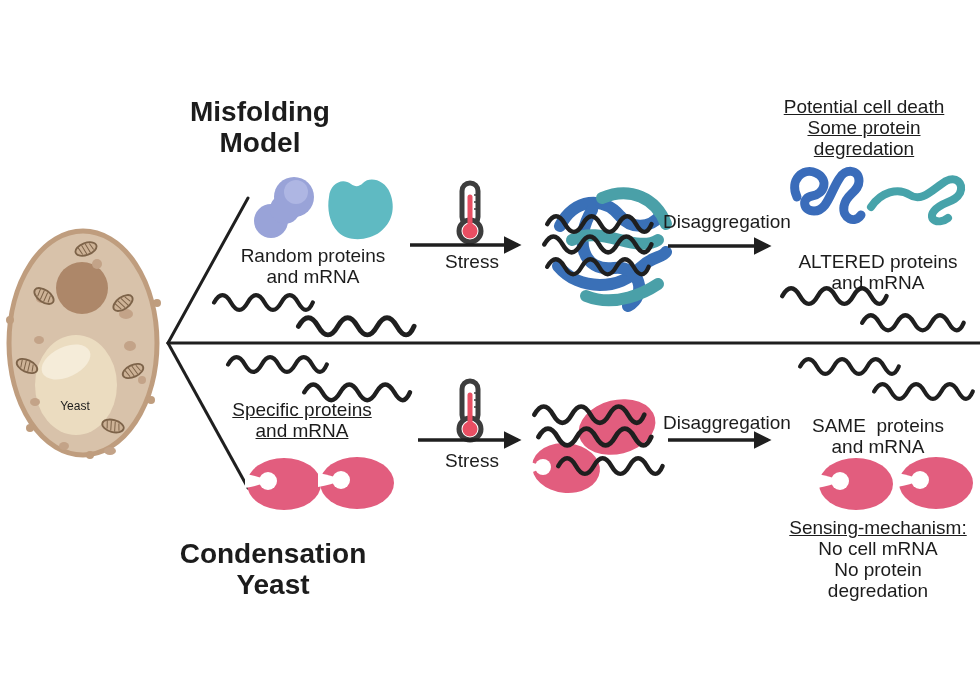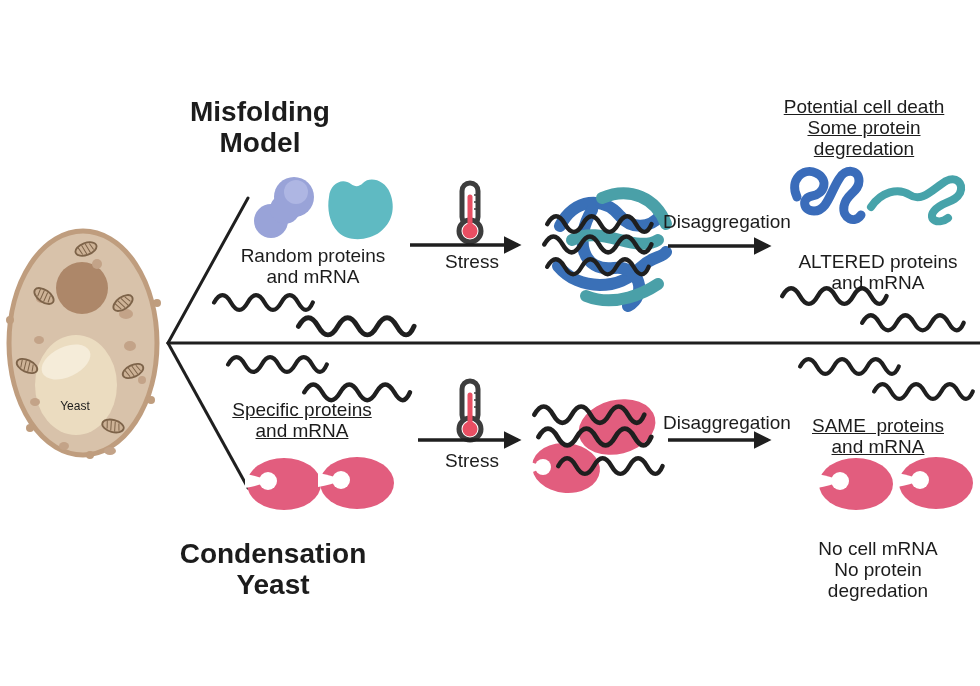--- a/index.html
+++ b/index.html
@@ -176,22 +176,23 @@
   <div class="lbl" style="left:784px;top:252px;width:188px;">ALTERED proteins
 and mRNA</div>
 
   <div class="lbl" style="left:210px;top:400px;width:184px;text-decoration:underline;">Specific proteins
 and mRNA</div>
 
   <div class="lbl" style="left:420px;top:451px;width:104px;">Stress</div>
 
   <div class="lbl" style="left:650px;top:413px;width:154px;">Disaggregation</div>
 
-  <div class="lbl" style="left:786px;top:416px;width:184px;text-decoration:underline;">SAME  proteins
+  <div class="lbl" style="left:786px;top:416px;width:184px;">SAME  proteins
 and mRNA</div>
 
+  <div class="lbl underlined" style="left:778px;top:518px;width:200px;">Sensing-mechanism:</div>
   <div class="lbl" style="left:790px;top:539px;width:176px;">No cell mRNA
 No protein
 degredation</div>
 
   <div class="lbl title" style="left:168px;top:538px;width:210px;">Condensation
 Yeast</div>
 </div>
 
 </body></html>

